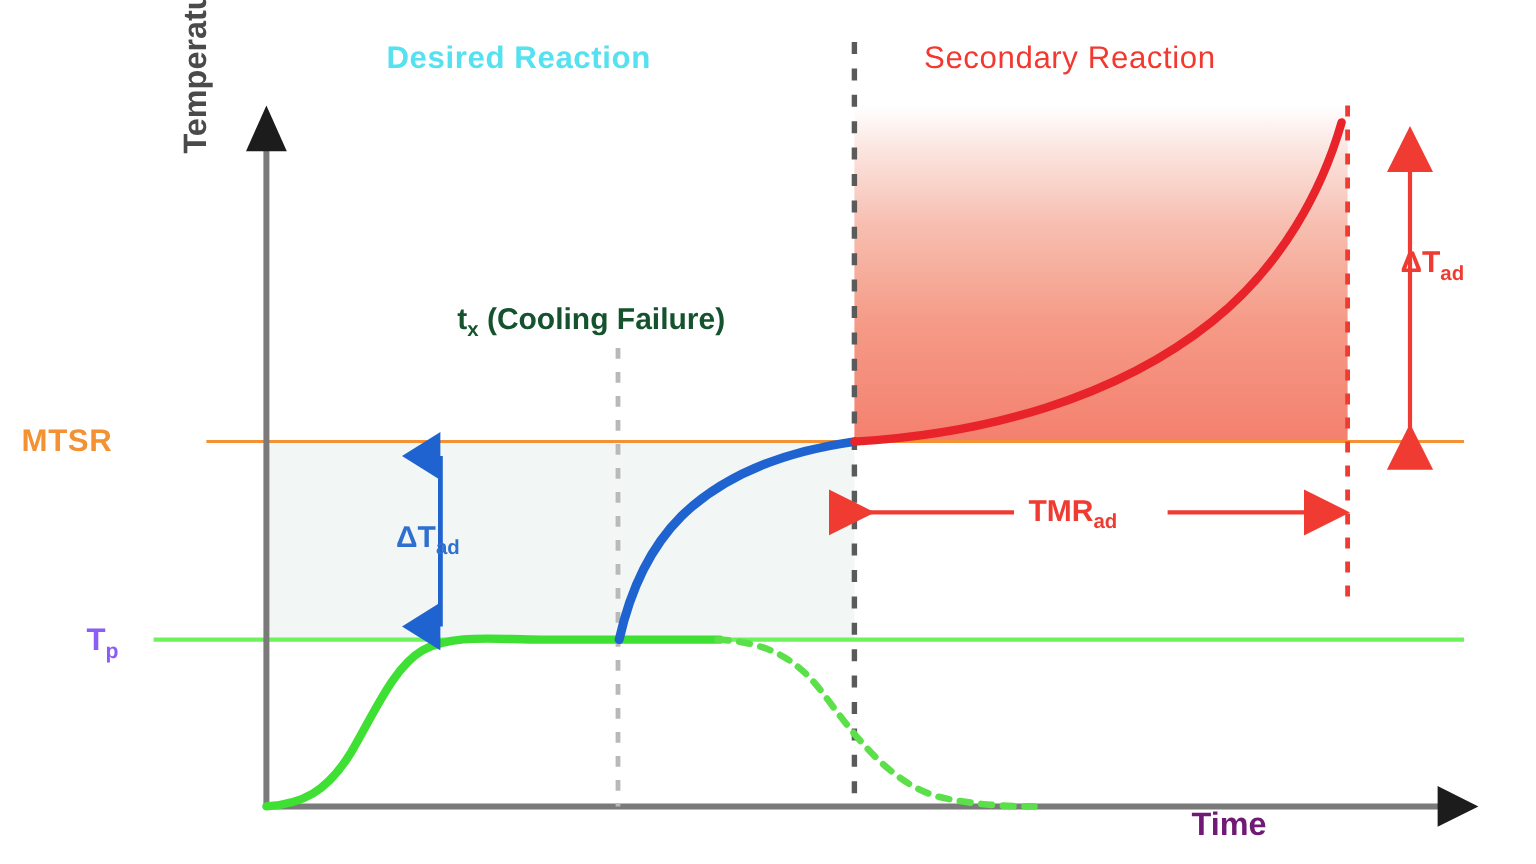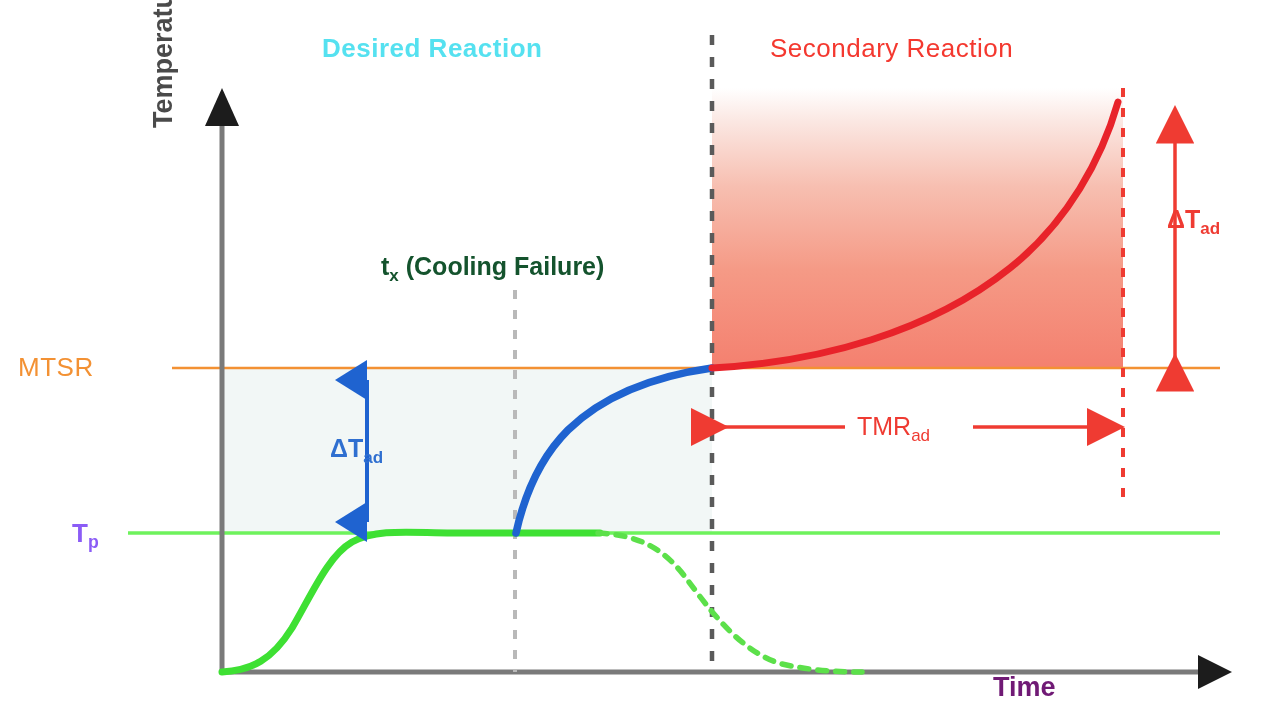--- a/index.html
+++ b/index.html
@@ -5,25 +5,25 @@
   html,body{margin:0;padding:0;background:#ffffff;}
   body{width:1280px;height:720px;overflow:hidden;
        font-family:"Liberation Sans", sans-serif;}
   #stage{position:relative;width:1280px;height:720px;background:#fff;}
   svg.layer{position:absolute;left:0;top:0;width:1280px;height:720px;}
   .lbl{position:absolute;white-space:nowrap;font-family:"Liberation Sans",sans-serif;}
   .sub{font-size:0.68em;vertical-align:sub;}
   #hdr-desired{left:322px;top:33px;font-size:26px;font-weight:bold;color:#55e1f0;letter-spacing:0.5px;}
   #hdr-secondary{left:770px;top:33px;font-size:26px;font-weight:normal;color:#f4382f;letter-spacing:0.5px;}
   #lbl-tx{left:345px;top:252px;font-size:25px;font-weight:bold;color:#14532d;margin-left:36px;}
-  #lbl-mtsr{left:18px;top:352px;font-size:26px;font-weight:normal;color:#f39133;letter-spacing:0.5px;}
+  #lbl-mtsr{left:18px;top:352px;font-size:26px;font-weight:bold;color:#f39133;letter-spacing:0.5px;}
   #lbl-tp{left:72px;top:518px;font-size:26px;font-weight:bold;color:#8b5cf6;}
   #lbl-dtad-left{left:330px;top:434px;font-size:25px;font-weight:bold;color:#2f6fd0;}
   #lbl-dtad-right{left:1167px;top:205px;font-size:25px;font-weight:bold;color:#ef3b32;}
-  #lbl-tmrad{left:857px;top:412px;font-size:25px;font-weight:normal;color:#ef3b32;}
+  #lbl-tmrad{left:857px;top:412px;font-size:25px;font-weight:bold;color:#ef3b32;}
   #lbl-time{left:993px;top:672px;font-size:27px;font-weight:bold;color:#701a75;}
   #lbl-temperature{left:148px;top:128px;font-size:27px;font-weight:bold;color:#4a4a4a;
      transform:rotate(-90deg);transform-origin:left top;}
 </style>
 </head>
 <body>
 
 <div id="stage">
 
   <svg class="layer" viewBox="0 0 1280 720">

